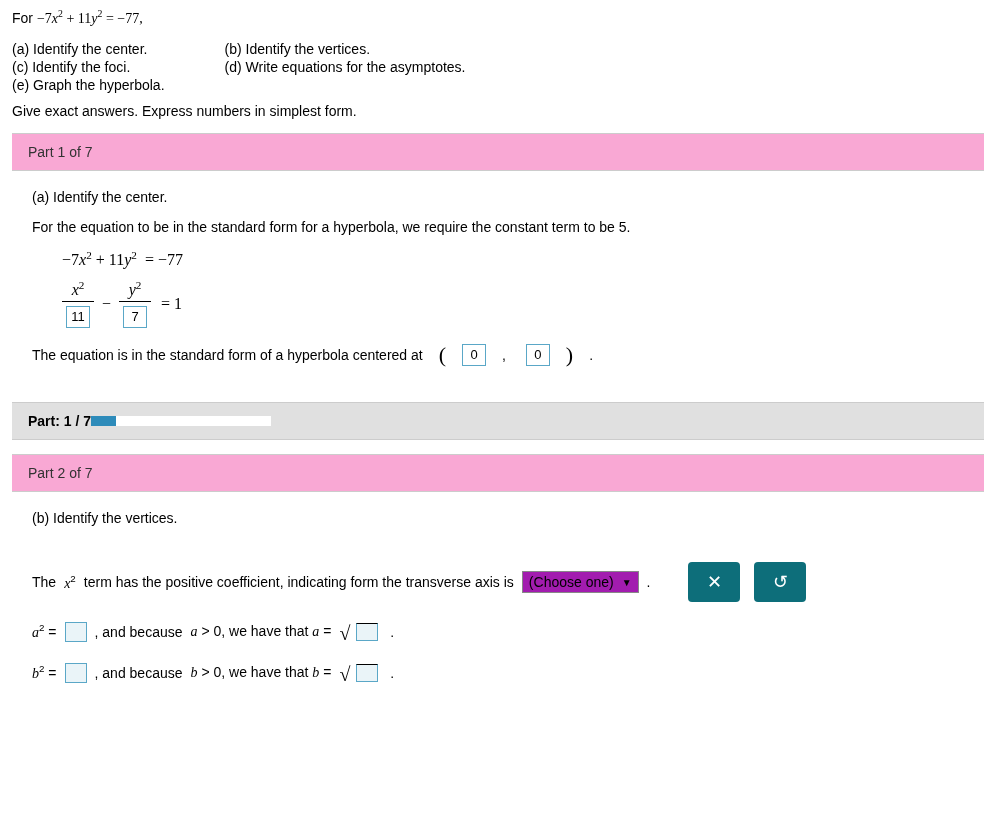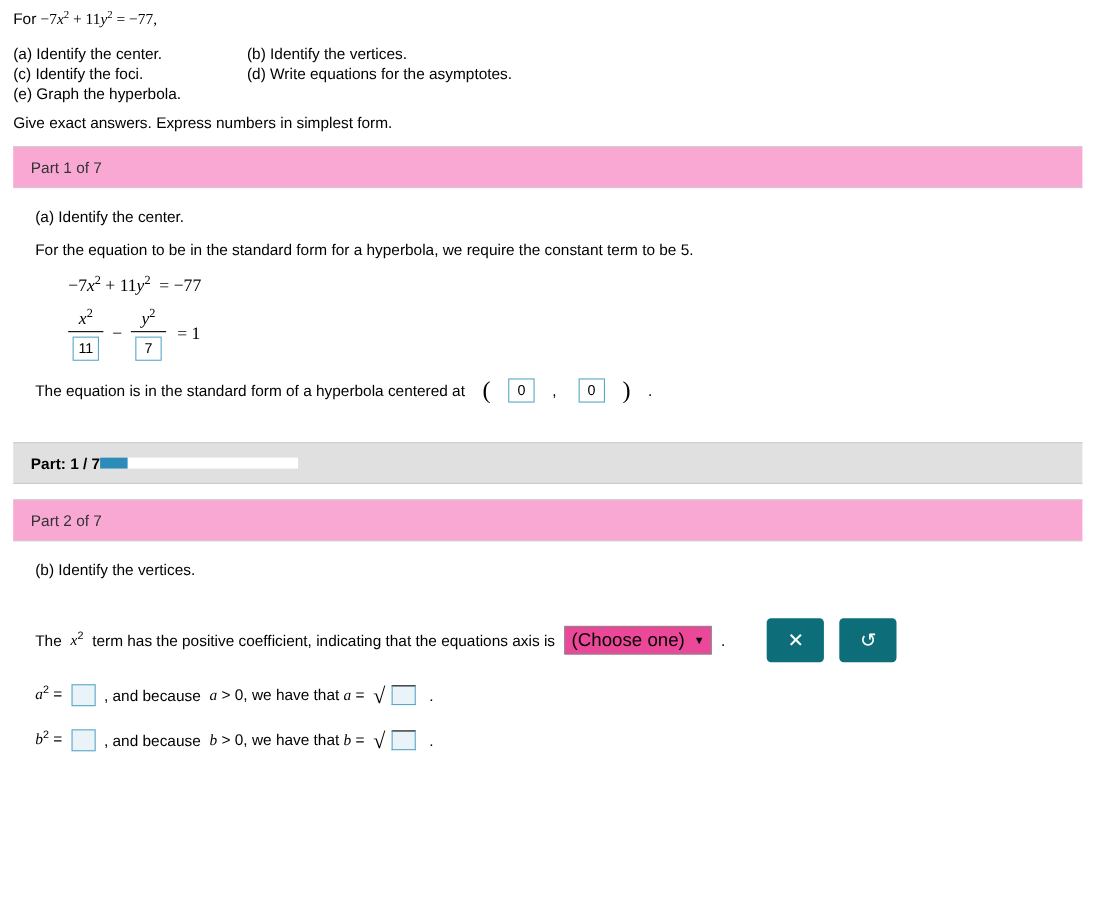--- a/index.html
+++ b/index.html
@@ -59,23 +59,23 @@
   .empty-box {
     display: inline-block;
     border: 1px solid #5aa7c7;
     background: #eaf4f8;
     width: 22px;
     height: 20px;
     vertical-align: middle;
   }
   .select-one {
     border: 1px solid #888;
-    background: #ec4899;
+    background: #a21caf;
     padding: 2px 6px;
-    font-size: 17px;
+    font-size: 14px;
     display: inline-flex;
     align-items: center;
     gap: 8px;
   }
   .select-one::after { content: "▼"; font-size: 10px; }
   .progress-row {
     background: #e0e0e0;
     padding: 10px 16px;
     display: flex;
     align-items: center;
@@ -196,21 +196,21 @@
 <div class="gap"></div>
 
 <div class="part-header">Part 2 of 7</div>
 <div class="part-body">
   <div>(b) Identify the vertices.</div>
   <div style="height:18px"></div>
 
   <div class="part2-line">
     <span>The </span>
     <span><span class="ital">x</span><span class="sup">2</span></span>
-    <span> term has the positive coefficient, indicating that the equations axis is </span>
+    <span> term has the positive coefficient, indicating form the transverse axis is </span>
     <span class="select-one">
         <span>(Choose one)</span>
       </span>
     <span>.</span>
     <span class="action-buttons">
       <span class="btn">
           <span>✕</span>
         </span>
       <span class="btn">
           <span>↺</span>

